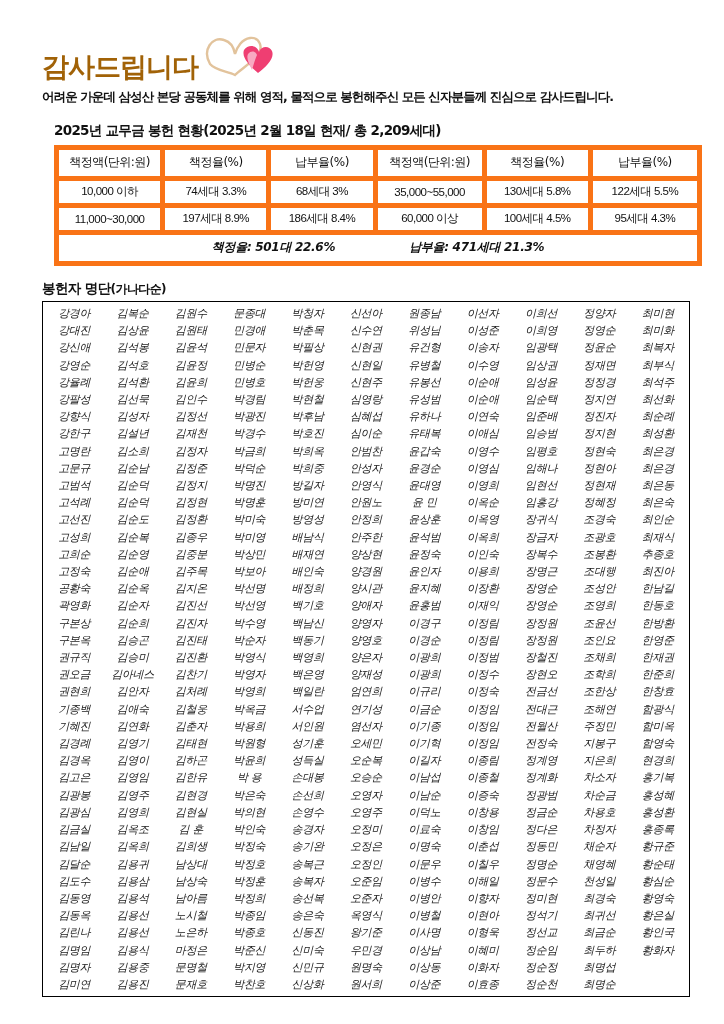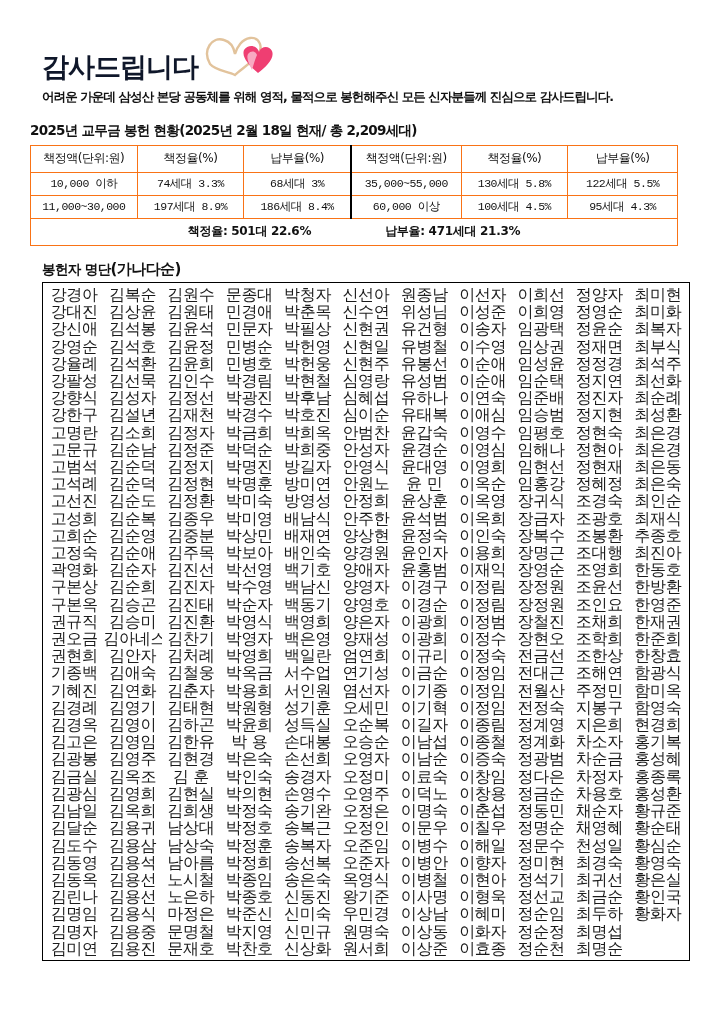--- a/index.html
+++ b/index.html
@@ -31,21 +31,21 @@
     display: flex;
     align-items: flex-end;
     gap: 6px;
     height: 46px;
   }
   .logo-text {
     font-size: 27px;
     font-weight: 700;
     letter-spacing: -1px;
     line-height: 1;
-    color: #0f172a;
+    color: #a16207;
     white-space: nowrap;
   }
   .hearts {
     position: relative;
     width: 72px;
     height: 44px;
     flex: none;
     margin-bottom: 2px;
   }
   .hearts svg { display: block; }
@@ -54,93 +54,95 @@
     margin-top: 9px;
     font-size: 12.5px;
     font-weight: 700;
     letter-spacing: -0.9px;
     white-space: nowrap;
     color: #111111;
   }
 
   
   .stats-block {
-    margin: 16px 34px 0 30px;
+    margin: 16px 34px 0 54px;
   }
   .stats-title {
     font-size: 13.5px;
     font-weight: 700;
     letter-spacing: -0.7px;
     margin-bottom: 5px;
     color: #111111;
   }
   table.stats {
     border-collapse: collapse;
     width: 648px;
     table-layout: fixed;
     font-size: 11.5px;
     letter-spacing: -0.5px;
   }
   table.stats th,
   table.stats td {
-    border: 1px solid #f97316;
+    border: 5px solid #f97316;
     text-align: center;
     padding: 3px 2px 4px;
     color: #111111;
     white-space: nowrap;
   }
   table.stats th {
     font-weight: 400;
     font-size: 12px;
     padding: 4px 2px 5px;
   }
   table.stats td.amount,
   table.stats td.val {
-    font-family: Liberation Mono, monospace;
+    font-family: Liberation Sans, sans-serif;
   }
   .thick-left { border-left: 2px solid #000000 !important; }
   table.stats tr.totals td {
     font-weight: 700;
     font-size: 12px;
     padding: 4px 2px 5px;
     letter-spacing: -0.3px;
   }
   .totals-inner {
     display: flex;
     justify-content: center;
     gap: 74px;
+    font-style: italic;
   }
 
   
   .list-block {
     margin: 14px 34px 0 42px;
   }
   .list-title {
     font-size: 13.5px;
     font-weight: 700;
     letter-spacing: -0.6px;
     margin-bottom: 3px;
     color: #111111;
   }
   .list-title .suffix {
-    font-size: 15px;
+    font-size: 12px;
     font-weight: 700;
   }
   .names-frame {
     border: 1.5px solid #000000;
     padding: 3px 2px 3px 2px;
     box-sizing: border-box;
     width: 648px;
   }
   table.names {
     border-collapse: collapse;
     table-layout: fixed;
     width: 100%;
-    font-size: 16px;
+    font-size: 11px;
     letter-spacing: -0.3px;
+    font-style: italic;
   }
   table.names td {
     text-align: center;
     padding: 0;
     height: 17.2px;
     line-height: 17.2px;
     color: #1a1a1a;
     white-space: nowrap;
     overflow: hidden;
   }
@@ -415,20 +417,33 @@
               <td>박보아</td>
               <td>배인숙</td>
               <td>양경원</td>
               <td>윤인자</td>
               <td>이용희</td>
               <td>장명근</td>
               <td>조대행</td>
               <td>최진아</td>
             </tr>
             <tr>
+              <td>공황숙</td>
+              <td>김순옥</td>
+              <td>김지온</td>
+              <td>박선명</td>
+              <td>배정희</td>
+              <td>양시관</td>
+              <td>윤지혜</td>
+              <td>이장환</td>
+              <td>장영순</td>
+              <td>조성안</td>
+              <td>한남길</td>
+            </tr>
+            <tr>
               <td>곽영화</td>
               <td>김순자</td>
               <td>김진선</td>
               <td>박선영</td>
               <td>백기호</td>
               <td>양애자</td>
               <td>윤홍범</td>
               <td>이재익</td>
               <td>장영순</td>
               <td>조영희</td>
@@ -571,46 +586,46 @@
               <td>박은숙</td>
               <td>손선희</td>
               <td>오영자</td>
               <td>이남순</td>
               <td>이증숙</td>
               <td>정광범</td>
               <td>차순금</td>
               <td>홍성혜</td>
             </tr>
             <tr>
+              <td>김광심</td>
+              <td>김영희</td>
+              <td>김현실</td>
+              <td>박의현</td>
+              <td>손영수</td>
+              <td>오영주</td>
+              <td>이덕노</td>
+              <td>이창용</td>
+              <td>정금순</td>
+              <td>차용호</td>
+              <td>홍성환</td>
+            </tr>
+            <tr>
               <td>김금실</td>
               <td>김옥조</td>
               <td>김 훈</td>
               <td>박인숙</td>
               <td>송경자</td>
               <td>오정미</td>
               <td>이료숙</td>
               <td>이창임</td>
               <td>정다은</td>
               <td>차정자</td>
               <td>홍종록</td>
             </tr>
             <tr>
-              <td>김광심</td>
-              <td>김영희</td>
-              <td>김현실</td>
-              <td>박의현</td>
-              <td>손영수</td>
-              <td>오영주</td>
-              <td>이덕노</td>
-              <td>이창용</td>
-              <td>정금순</td>
-              <td>차용호</td>
-              <td>홍성환</td>
-            </tr>
-            <tr>
               <td>김남일</td>
               <td>김옥희</td>
               <td>김희생</td>
               <td>박정숙</td>
               <td>송기완</td>
               <td>오정은</td>
               <td>이명숙</td>
               <td>이춘섭</td>
               <td>정동민</td>
               <td>채순자</td>

